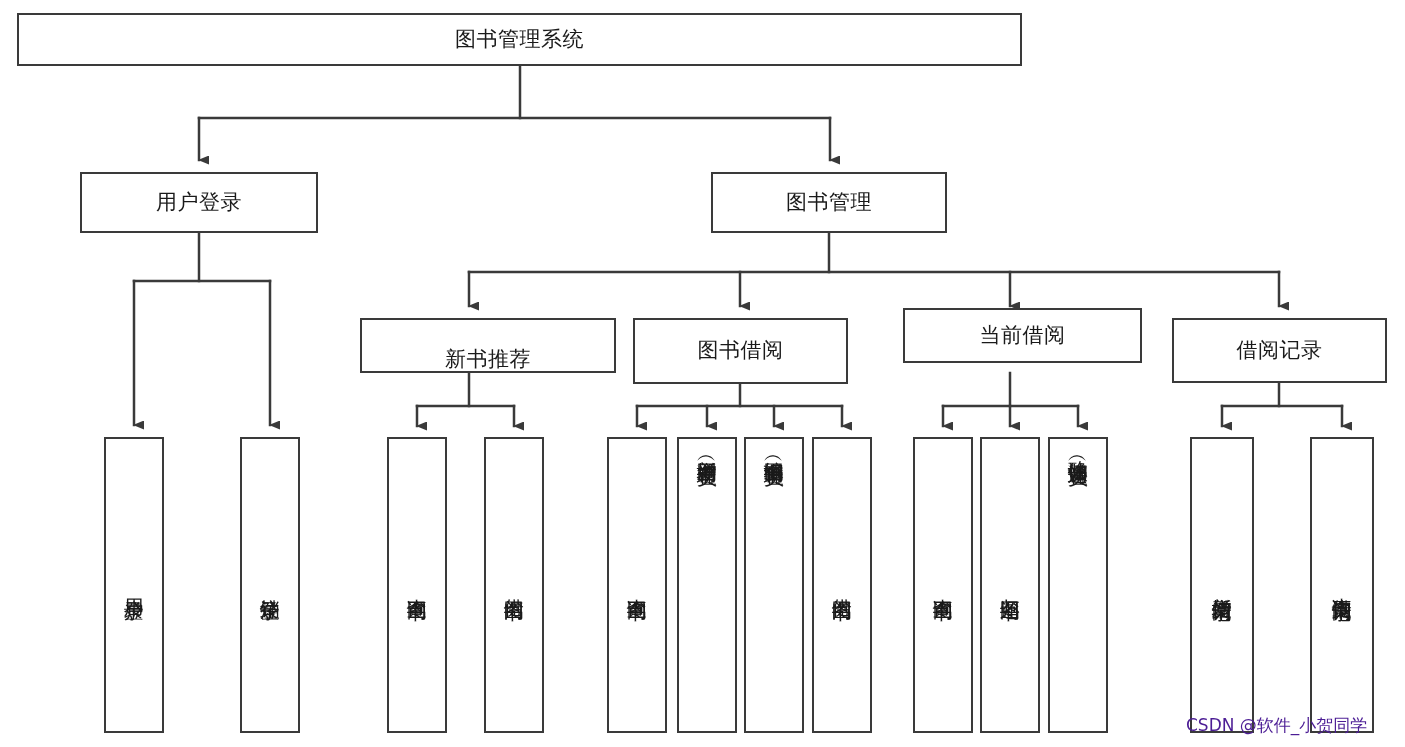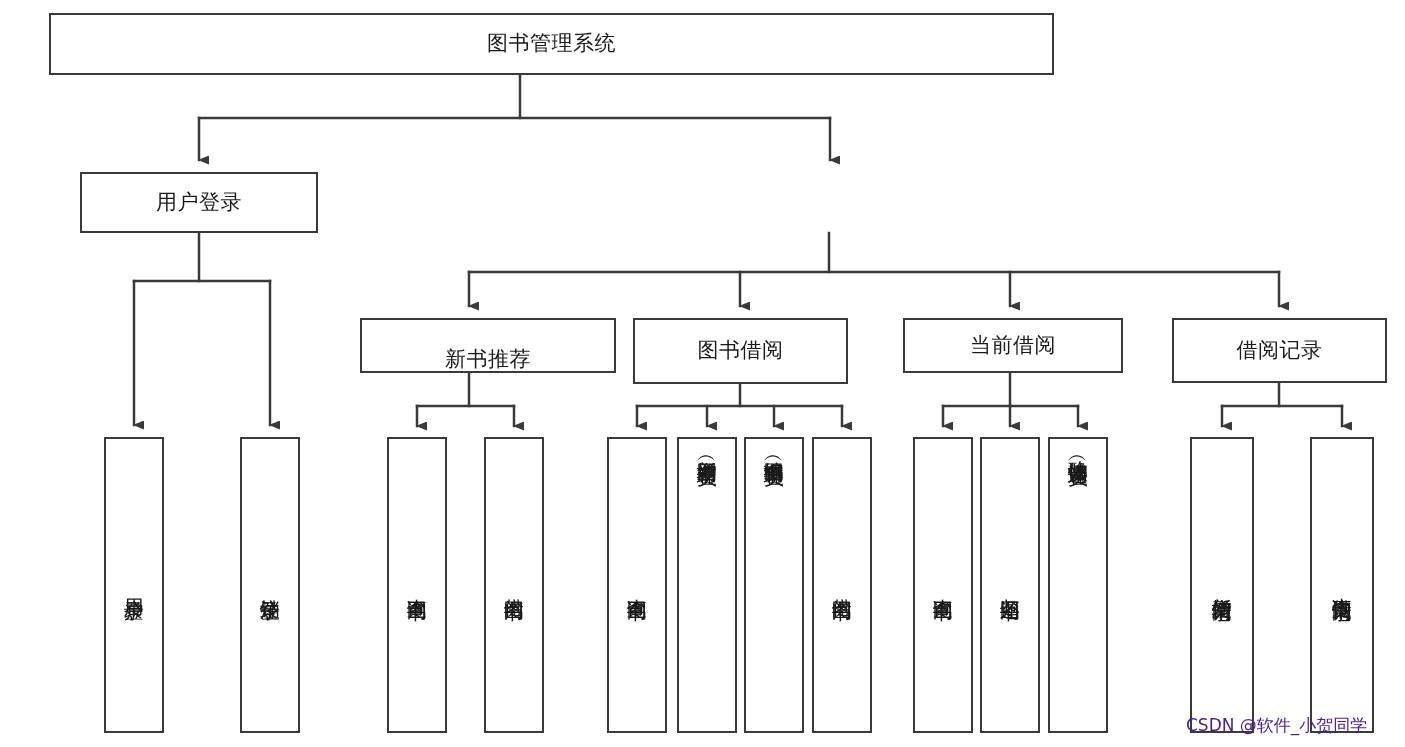--- a/index.html
+++ b/index.html
@@ -115,35 +115,38 @@
       <path d="M 1010,406 L 1010,426" marker-end="url(#arrowhead)"></path>
       <path d="M 1078,406 L 1078,426" marker-end="url(#arrowhead)"></path>
 
       <path d="M 1279,373 L 1279,406"></path>
       <path d="M 1222,406 L 1342,406"></path>
       <path d="M 1222,406 L 1222,426" marker-end="url(#arrowhead)"></path>
       <path d="M 1342,406 L 1342,426" marker-end="url(#arrowhead)"></path>
     </g>
   </svg>
 
-  <div class="node-box" style="left:17px; top:13px; width:1005px; height:62px;margin-left:32px;">
+  <div class="node-box" style="left:17px; top:13px; width:1005px; height:53px;">
     <span class="node-label-h">图书管理系统</span>
   </div>
 
   <div class="node-box" style="left:80px; top:172px; width:238px; height:61px;">
     <span class="node-label-h">用户登录</span>
+  </div>
+  <div class="node-box" style="left:711px; top:172px; width:236px; height:61px;">
+    <span class="node-label-h">图书管理</span>
   </div>
 
   <div class="node-box" style="left:360px; top:318px; width:256px; height:55px;align-items:flex-end;">
     <span class="node-label-h">新书推荐</span>
   </div>
   <div class="node-box" style="left:633px; top:318px; width:215px; height:66px;">
     <span class="node-label-h">图书借阅</span>
   </div>
-  <div class="node-box" style="left:903px; top:318px; width:220px; height:55px;">
+  <div class="node-box" style="left:903px; top:308px; width:239px; height:55px;">
     <span class="node-label-h">当前借阅</span>
   </div>
   <div class="node-box" style="left:1172px; top:318px; width:215px; height:65px;">
     <span class="node-label-h">借阅记录</span>
   </div>
 
   <div class="node-box leaf-box centered" style="left:104px; top:437px; width:60px; height:296px;">
     <span class="node-label-v">用户登录</span>
   </div>
   <div class="node-box leaf-box centered" style="left:240px; top:437px; width:60px; height:296px;">

